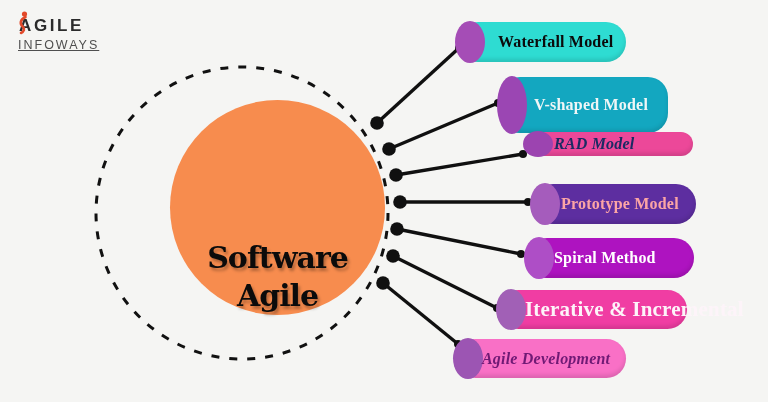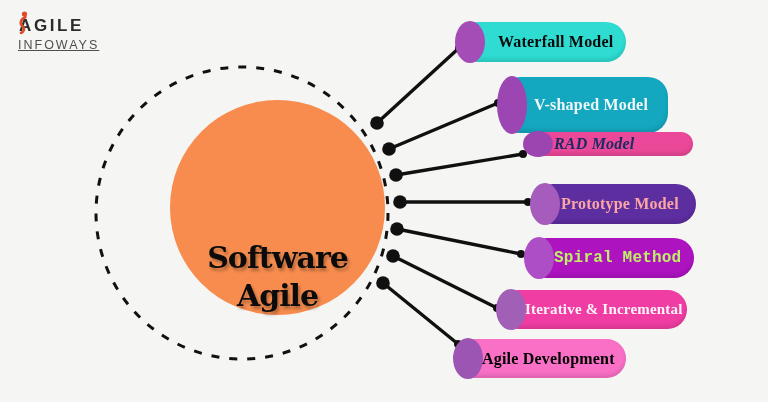--- a/index.html
+++ b/index.html
@@ -119,25 +119,25 @@
       <div class="pill" style="left: 526px; top: 132px; width: 167px; height: 24px; background: #ec4899; font-style: italic;">
         <span class="pill-cap" style="background: rgb(156, 68, 176);"></span>
         <span class="pill-label" style="color: rgb(27, 43, 99); font-size: 16px; padding-left: 28px;">RAD Model</span>
       </div>
       <div class="pill" style="left: 533px; top: 184px; width: 163px; height: 40px; background: rgb(93, 46, 160);">
         <span class="pill-cap" style="background: rgb(165, 92, 188);"></span>
         <span class="pill-label" style="color: #fca5a5; font-size: 16px; padding-left: 28px;">Prototype Model</span>
       </div>
       <div class="pill" style="left: 527px; top: 238px; width: 167px; height: 40px; background: rgb(174, 19, 192);">
         <span class="pill-cap" style="background: rgb(174, 78, 198);"></span>
-        <span class="pill-label" style="color: #bef264; font-size: 16px; padding-left: 27px; font-family: Liberation Mono, monospace;">Spiral Method</span>
+        <span class="pill-label" style="color: #ffffff; font-size: 16px; padding-left: 27px;">Spiral Method</span>
       </div>
       <div class="pill" style="left: 499px; top: 290px; width: 188px; height: 39px; background: rgb(240, 61, 163);">
         <span class="pill-cap" style="background: rgb(161, 96, 182);"></span>
-        <span class="pill-label" style="color: rgb(253, 244, 249); font-size: 15px; padding-left: 26px;">Iterative &amp; Incremental</span>
+        <span class="pill-label" style="color: rgb(253, 244, 249); font-size: 21px; padding-left: 26px;">Iterative &amp; Incremental</span>
       </div>
       <div class="pill" style="left: 456px; top: 339px; width: 170px; height: 39px; background: rgb(249, 112, 198);">
         <span class="pill-cap" style="background: rgb(156, 85, 179);"></span>
-        <span class="pill-label" style="color: #000000; font-size: 16px; padding-left: 26px;">Agile Development</span>
+        <span class="pill-label" style="color: #701a75; font-size: 16px; padding-left: 26px; font-style: italic;">Agile Development</span>
       </div>
     </div>
 
 </div>
 
 </body></html>

